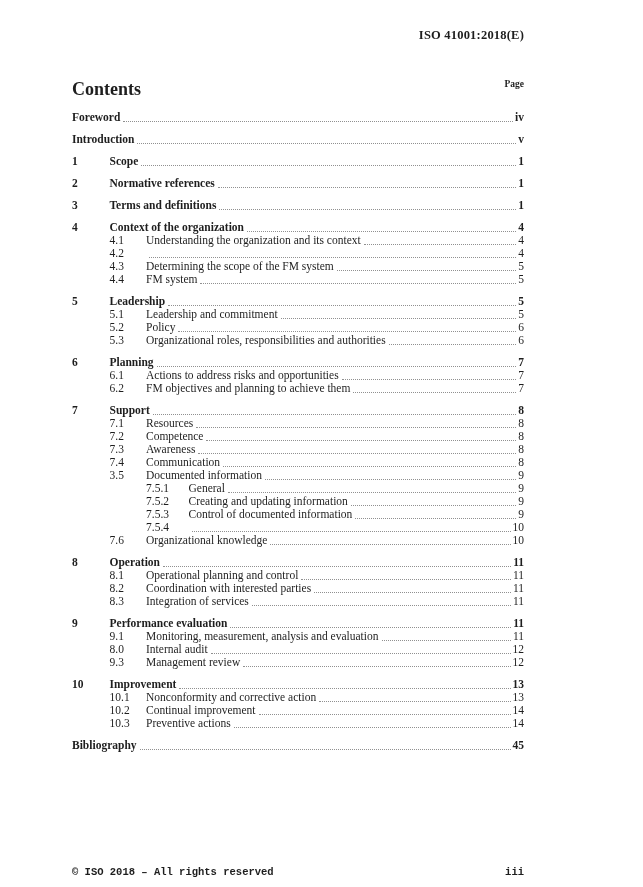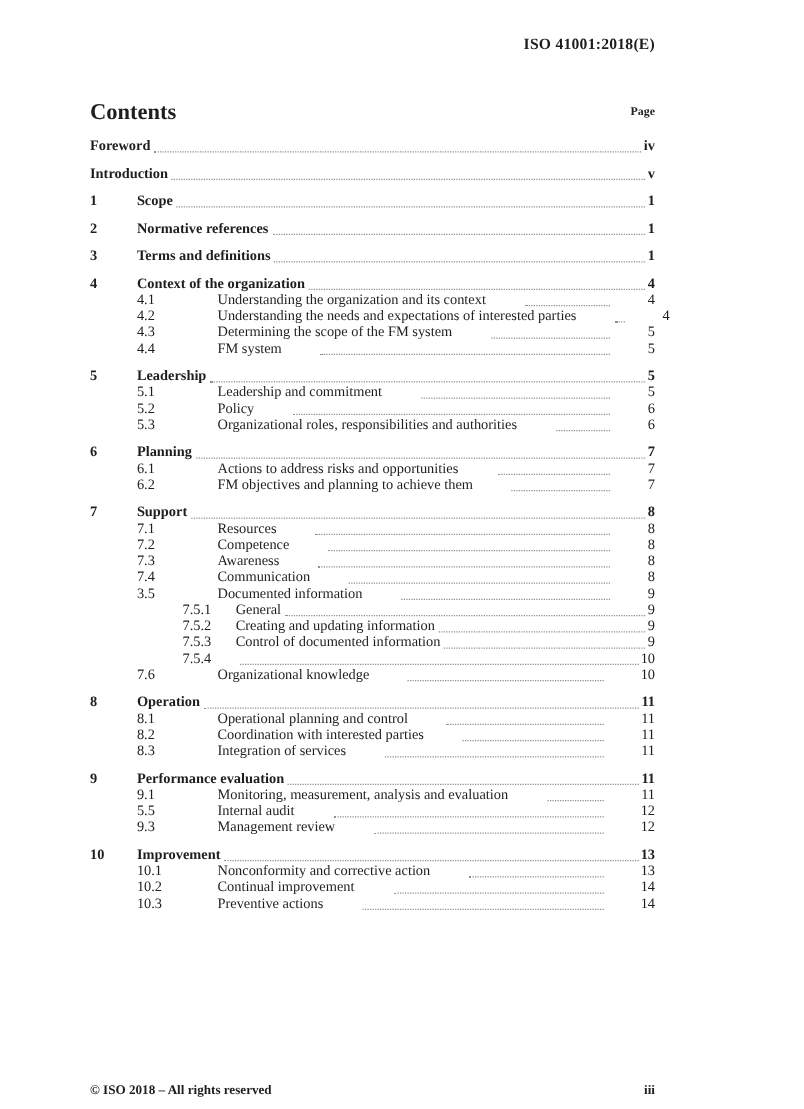--- a/index.html
+++ b/index.html
@@ -20,42 +20,42 @@
     font-weight: bold;
     letter-spacing: 0.2px;
   }
   .contents-head {
     position: absolute;
     top: 79px;
     left: 72px;
     right: 41px;
     display: flex;
     justify-content: space-between;
-    align-items: center;
+    align-items: flex-start;
   }
   .contents-title { font-size: 18px; font-weight: bold; }
   .page-label { font-size: 9.5px; font-weight: bold; }
   .toc {
     position: absolute;
     top: 111px;
     left: 72px;
     right: 41px;
   }
   .toc-row {
     display: flex;
     align-items: flex-end;
     font-size: 11.5px;
     line-height: 13px;
     white-space: nowrap;
   }
   .toc-row.lvl0, .toc-row.lvl1 { font-weight: bold; margin-top: 9px; }
   .toc-row:first-child { margin-top: 0; text-align: center; }
   .toc-row .num { flex: 0 0 auto; display: inline-block; }
   .lvl1 .num { width: 37.5px; }
-  .lvl2 { padding-left: 37.5px; gap: 28px; }
+  .lvl2 { padding-left: 37.5px; }
   .lvl2 .num { width: 36.5px; }
   .lvl3 { padding-left: 74px; }
   .lvl3 .num { width: 42.5px; }
   .ttl { flex: 0 0 auto; }
   .ttl .reg { font-weight: normal; }
   .leader {
     flex: 1 1 auto;
     min-width: 8px;
     border-bottom: 1.5px dotted #909090;
     margin: 0 2px 2px 3px;
@@ -65,20 +65,21 @@
   .footer {
     position: absolute;
     left: 72px;
     right: 41px;
     bottom: 9px;
     display: flex;
     justify-content: space-between;
     align-items: baseline;
     font-size: 10.5px;
     font-weight: bold;
+    font-family: Liberation Mono, monospace;
   }
 </style>
 </head>
 <body>
 
 <div class="page">
 
   <div class="doc-ref">ISO 41001:2018(E)</div>
 
   <div class="contents-head">
@@ -122,21 +123,20 @@
         <span class="pg">4</span>
       </div>
       <div class="toc-row lvl2">
         <span class="num">4.1</span>
         <span class="ttl">Understanding the organization and its context</span>
         <span class="leader"></span>
         <span class="pg">4</span>
       </div>
       <div class="toc-row lvl2">
         <span class="num">4.2</span>
-        <span class="ttl">Understanding the needs and expectations of interested parties</span>
         <span class="leader"></span>
         <span class="pg">4</span>
       </div>
       <div class="toc-row lvl2">
         <span class="num">4.3</span>
         <span class="ttl">Determining the scope of the FM system</span>
         <span class="leader"></span>
         <span class="pg">5</span>
       </div>
       <div class="toc-row lvl2">
@@ -282,21 +282,21 @@
         <span class="leader"></span>
         <span class="pg">11</span>
       </div>
       <div class="toc-row lvl2">
         <span class="num">9.1</span>
         <span class="ttl">Monitoring, measurement, analysis and evaluation</span>
         <span class="leader"></span>
         <span class="pg">11</span>
       </div>
       <div class="toc-row lvl2">
-        <span class="num">5.5</span>
+        <span class="num">8.0</span>
         <span class="ttl">Internal audit</span>
         <span class="leader"></span>
         <span class="pg">12</span>
       </div>
       <div class="toc-row lvl2">
         <span class="num">9.3</span>
         <span class="ttl">Management review</span>
         <span class="leader"></span>
         <span class="pg">12</span>
       </div>
@@ -316,20 +316,25 @@
         <span class="num">10.2</span>
         <span class="ttl">Continual improvement</span>
         <span class="leader"></span>
         <span class="pg">14</span>
       </div>
       <div class="toc-row lvl2">
         <span class="num">10.3</span>
         <span class="ttl">Preventive actions</span>
         <span class="leader"></span>
         <span class="pg">14</span>
+      </div>
+      <div class="toc-row lvl0">
+        <span class="ttl">Bibliography</span>
+        <span class="leader"></span>
+        <span class="pg">45</span>
       </div>
     </div>
 
   <div class="footer">
     <span>© ISO 2018 – All rights reserved</span>
     <span>iii</span>
   </div>
 
 </div>
 

